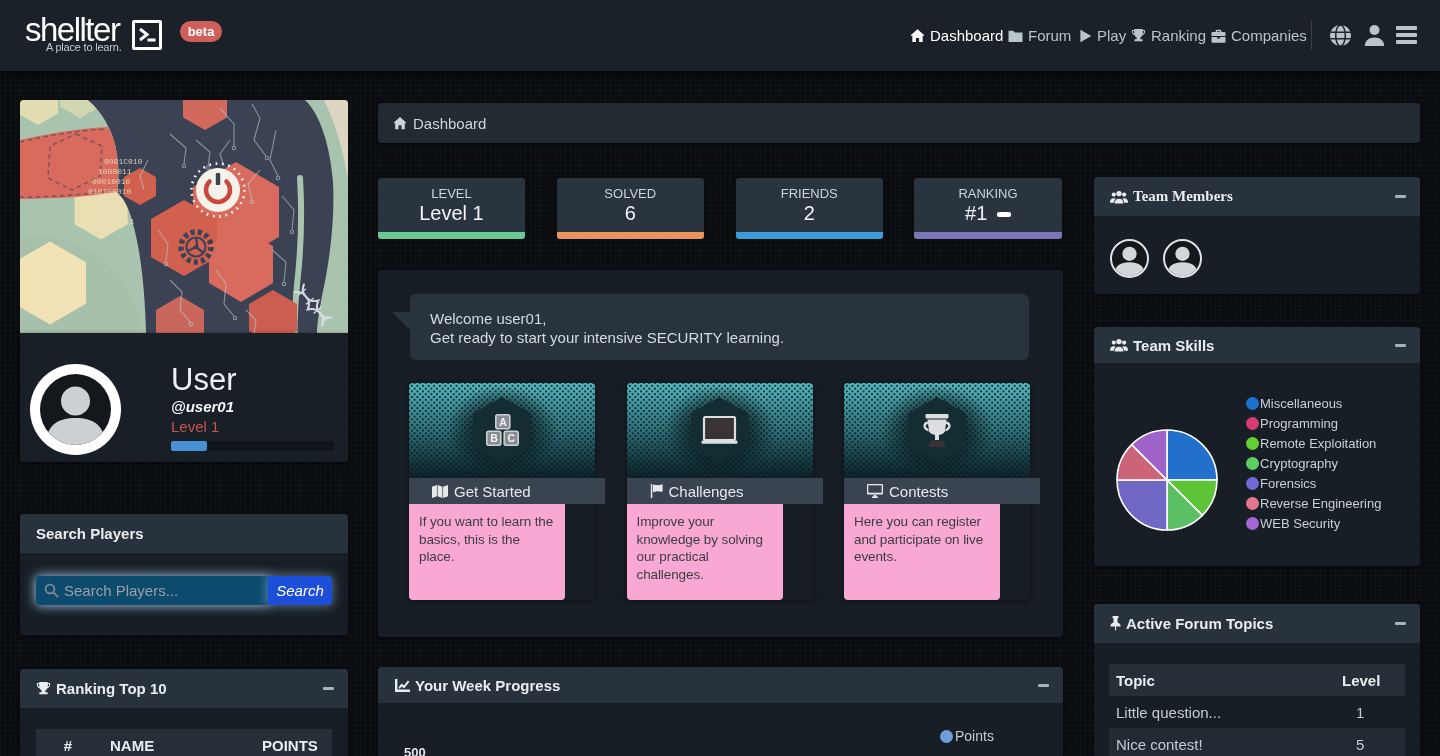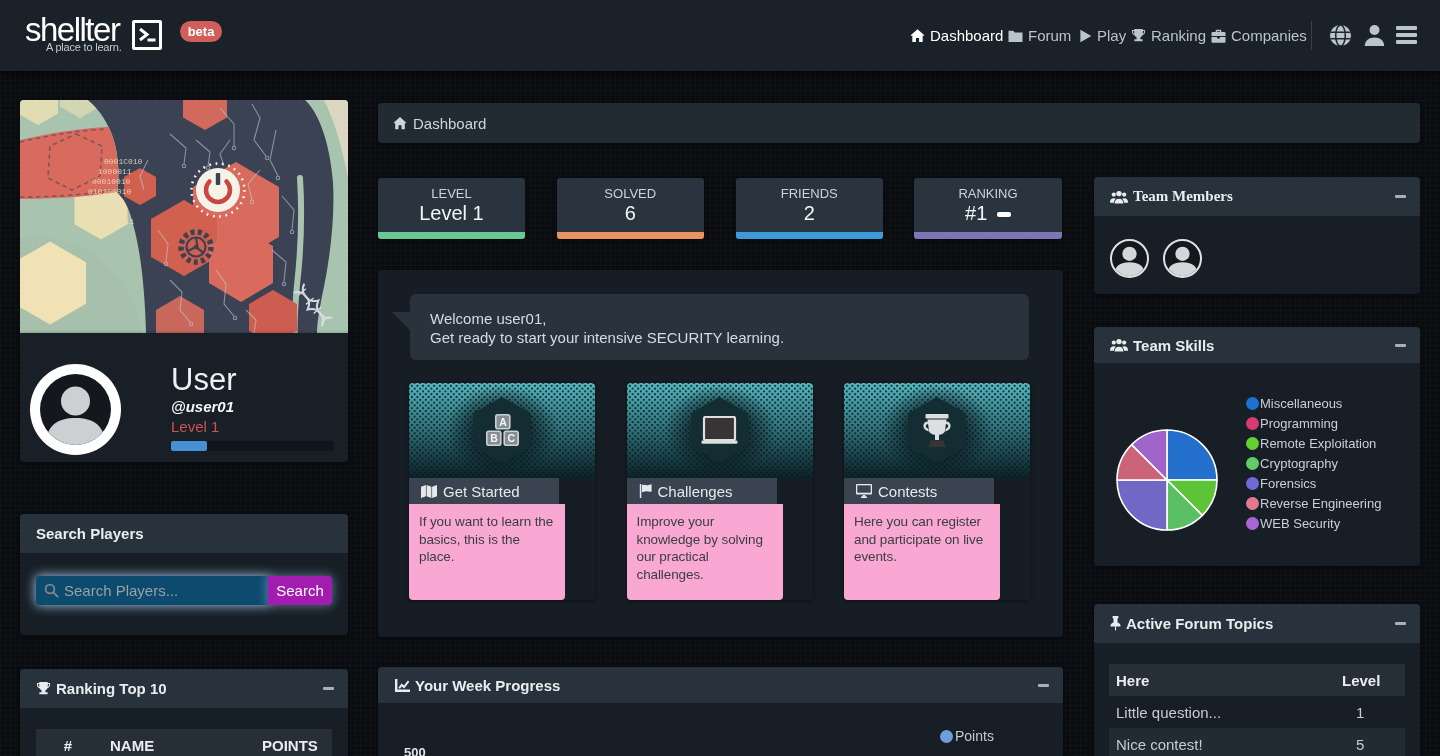--- a/index.html
+++ b/index.html
@@ -40,21 +40,21 @@
 #uname{position:absolute;left:171px;top:362px;font-size:31px;color:#eef1f3;}
 #uhandle{position:absolute;left:171px;top:398px;font-size:15px;font-weight:bold;font-style:italic;color:#f4f6f8;}
 #ulevel{position:absolute;left:171px;top:418px;font-size:15px;color:#c9544e;}
 #uprog{position:absolute;left:171px;top:441px;width:163px;height:10px;background:#10151b;border-radius:2px;}
 #uprog .fill{width:36px;height:10px;background:#4591d4;border-radius:2px;}
 
 #searchp{left:20px;top:514px;width:328px;height:121px;}
 #searchp .phead{height:39px;border-radius:4px 4px 0 0;}
 #sinput{position:absolute;left:16px;top:62px;width:232px;height:29px;background:#0c4a6e;border-radius:4px 0 0 4px;box-shadow:0 0 11px 1px rgba(175,215,255,.85);}
 #sinput .ph{position:absolute;left:28px;top:6px;font-size:15px;color:#9aa0a6;}
-#sbtn{position:absolute;left:248px;top:62px;width:64px;height:29px;background:#a21caf;border-radius:0 4px 4px 0;color:#fff;font-size:15px;text-align:center;line-height:29px;box-shadow:0 0 11px 1px rgba(175,215,255,.45);}
+#sbtn{position:absolute;left:248px;top:62px;width:64px;height:29px;background:#1d4ed8;border-radius:0 4px 4px 0;color:#fff;font-size:15px;text-align:center;line-height:29px;box-shadow:0 0 11px 1px rgba(175,215,255,.45);font-style:italic;}
 
 #rankp{left:20px;top:669px;width:328px;height:140px;}
 #rankp .phead{height:39px;}
 #rtable{position:absolute;left:16px;top:60px;width:296px;}
 #rtable .hrow{height:32px;background:#262e37;display:flex;align-items:center;font-weight:bold;font-size:15px;color:#e9edf0;}
 #rtable .c1{width:64px;text-align:center;}
 #rtable .c2{flex:1;padding-left:10px;}
 #rtable .c3{width:70px;}
 
 #crumb{position:absolute;left:378px;top:103px;width:1042px;height:40px;background:#222a32;border-radius:4px;box-shadow:0 1px 4px rgba(0,0,0,.45);}
@@ -73,21 +73,21 @@
   background-image:
     radial-gradient(ellipse 72px 58px at 50% 50%, rgba(9,22,28,.85) 30%, rgba(9,22,28,.4) 56%, rgba(9,22,28,0) 78%),
     linear-gradient(180deg, rgba(9,22,28,0) 4%, rgba(9,22,28,.3) 50%, rgba(9,22,28,.88) 100%),
     radial-gradient(circle, #14303a 1.05px, transparent 1.5px),
     radial-gradient(circle, #14303a 1.05px, transparent 1.5px),
     linear-gradient(180deg,#55b7bd,#2d7e87);
   background-size:auto,auto,5.6px 5.6px,5.6px 5.6px,auto;
   background-position:0 0,0 0,0 0,2.8px 2.8px,0 0;
 }
 .tc-hex{position:absolute;left:64px;top:14px;width:58px;height:66px;background:#132d33;clip-path:polygon(50% 0,100% 25%,100% 75%,50% 100%,0 75%,0 25%);display:flex;align-items:center;justify-content:center;}
-.tc-title{position:absolute;left:0;top:95px;width:150px;height:26px;background:#3a4450;color:#e6e9ec;font-size:15px;display:flex;align-items:center;gap:6px;padding-left:12px;}
+.tc-title{position:absolute;left:0;top:95px;width:196px;height:26px;background:#3a4450;color:#e6e9ec;font-size:15px;display:flex;align-items:center;gap:6px;padding-left:23px;}
 .tc-body{position:absolute;left:0;top:121px;width:156px;height:96px;background:#f9a8d4;border-radius:0 0 4px 4px;color:#3b3e40;font-size:13.5px;letter-spacing:-0.1px;line-height:17.5px;padding:9px 10px;}
 #chartp{left:378px;top:667px;width:685px;height:105px;}
 #chartp .phead{height:36px;}
 #c500{position:absolute;left:404px;top:745px;font-size:13px;font-weight:bold;color:#e1e6ea;}
 #cpoints{position:absolute;left:940px;top:728px;display:flex;align-items:center;font-size:14px;color:#c3cad2;}
 #cpoints .dot{width:13px;height:13px;border-radius:50%;background:#6f9fd8;margin-right:2px;}
 
 #teamm{left:1094px;top:177px;width:326px;height:117px;font-family:Liberation Serif, serif;}
 #teamm .phead{height:39px;}
 .mavatar{position:absolute;width:39px;height:39px;border-radius:50%;border:2px solid #dfe2e4;background:#14181d;overflow:hidden;}
@@ -446,21 +446,21 @@
   <div class="phead">
       <span class="ht"><svg width="11" height="15" viewBox="0 0 11 15" fill="#e9edf0">
           <path d="M2.6 0h5.8v2.3H7.5v4.1c1.7.4 3 1.6 3 3.3v.9H.5v-.9c0-1.7 1.3-2.9 3-3.3V2.3H2.6z"></path>
           <path d="M5 10.6h1.1v2.9l-.55 1.5-.55-1.5z"></path>
         </svg>Active Forum Topics</span>
       <span class="minus"></span>
     </div>
 </div>
 <div id="ftable">
   <div class="hrow">
-      <div class="fc1">Here</div>
+      <div class="fc1">Topic</div>
       <div class="fc2">Level</div>
     </div>
   <div class="row">
       <div class="fc1">Little question...</div>
       <div class="fc2">1</div>
     </div>
   <div class="row alt">
       <div class="fc1">Nice contest!</div>
       <div class="fc2">5</div>
     </div>

